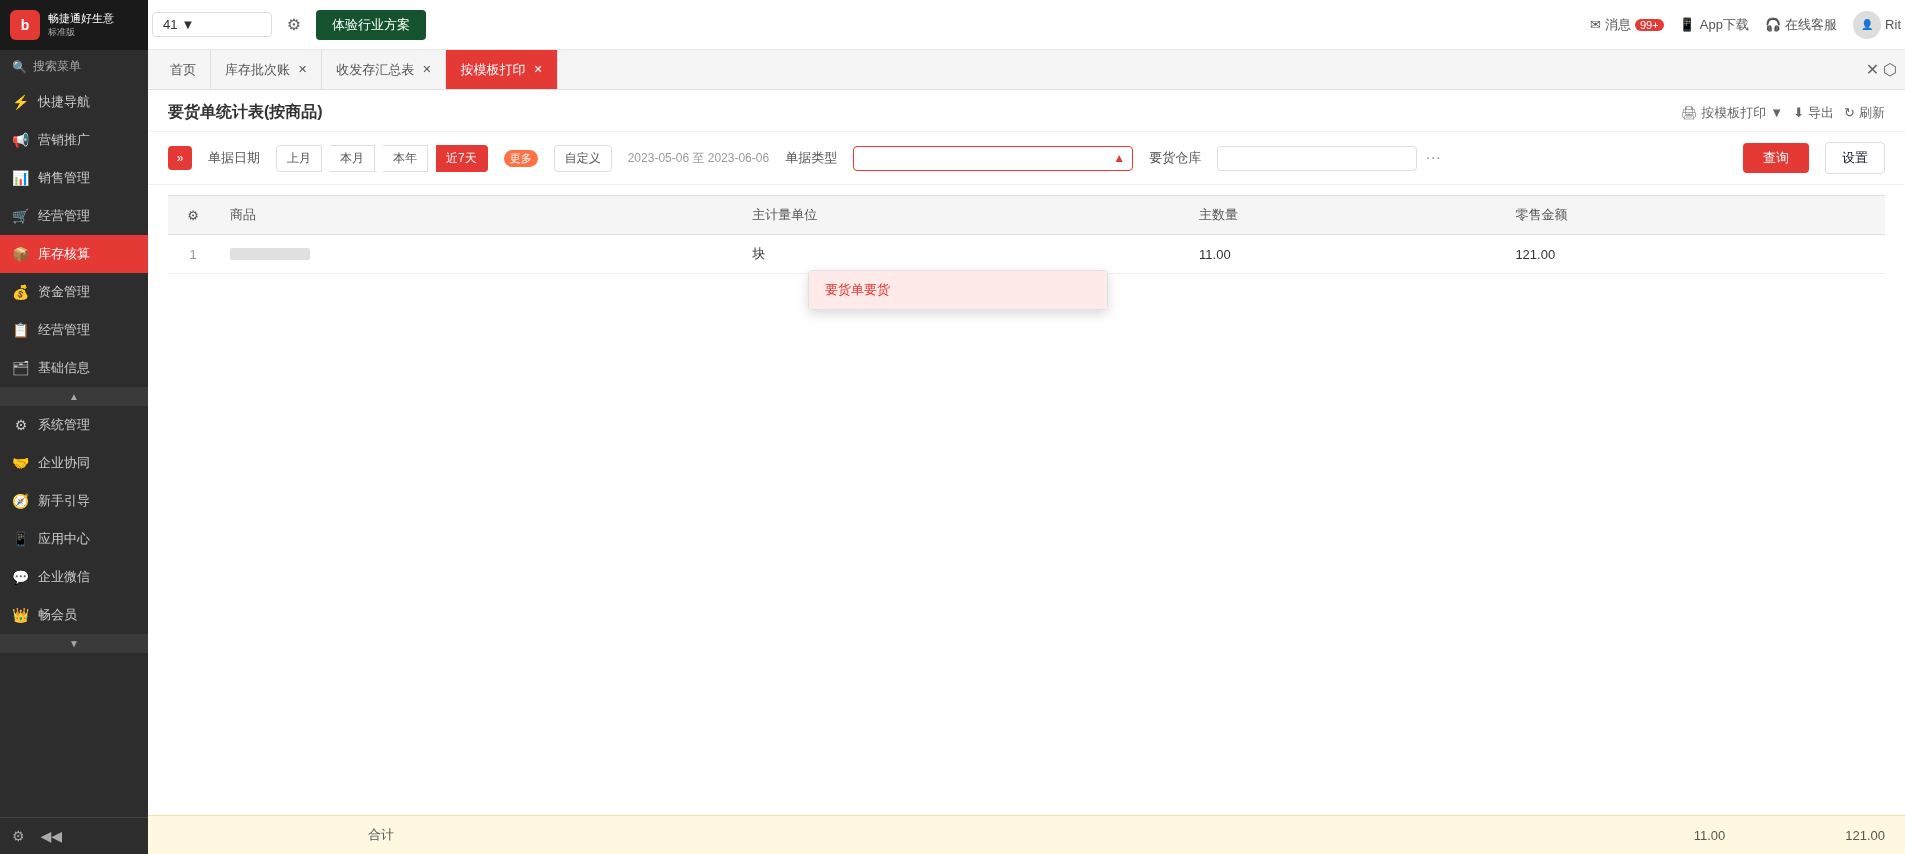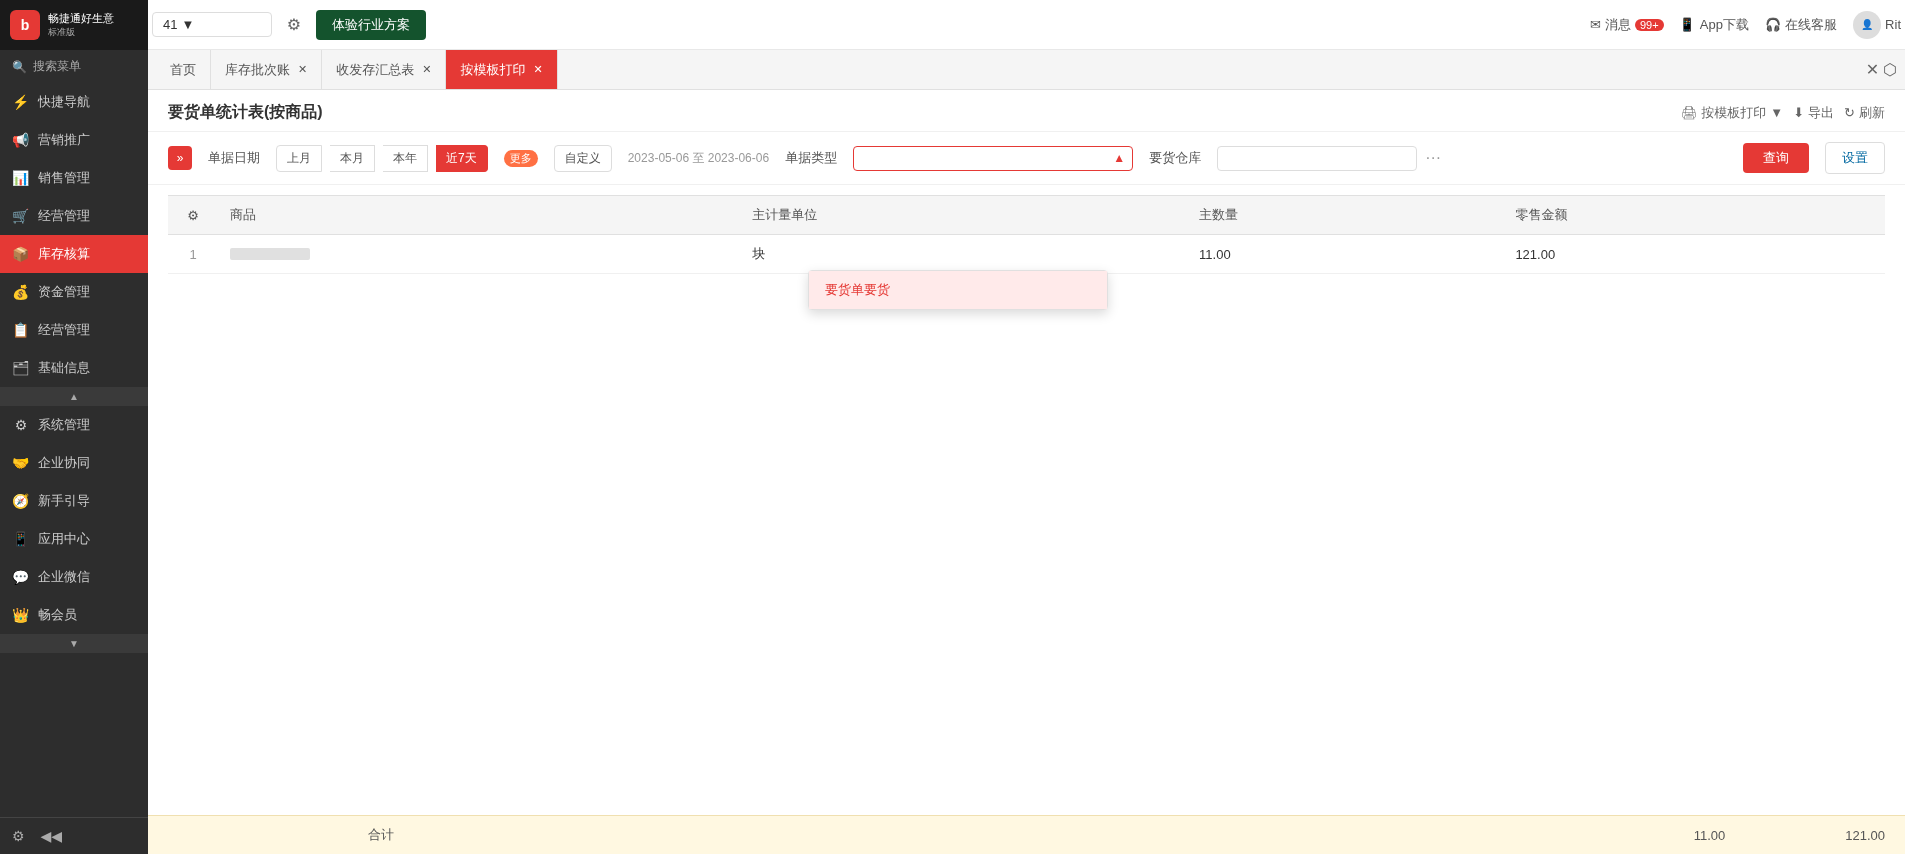--- a/index.html
+++ b/index.html
@@ -349,21 +349,21 @@
       background: #e53935;
       color: #fff;
       border: none;
       padding: 6px 20px;
       border-radius: 4px;
       cursor: pointer;
       font-size: 13px;
     }
     .settings-btn {
       background: #fff;
-      color: #0369a1;
+      color: #0f172a;
       border: 1px solid #ddd;
       padding: 6px 16px;
       border-radius: 4px;
       cursor: pointer;
       font-size: 13px;
     }
 
     
     .dropdown-overlay {
       position: absolute;

